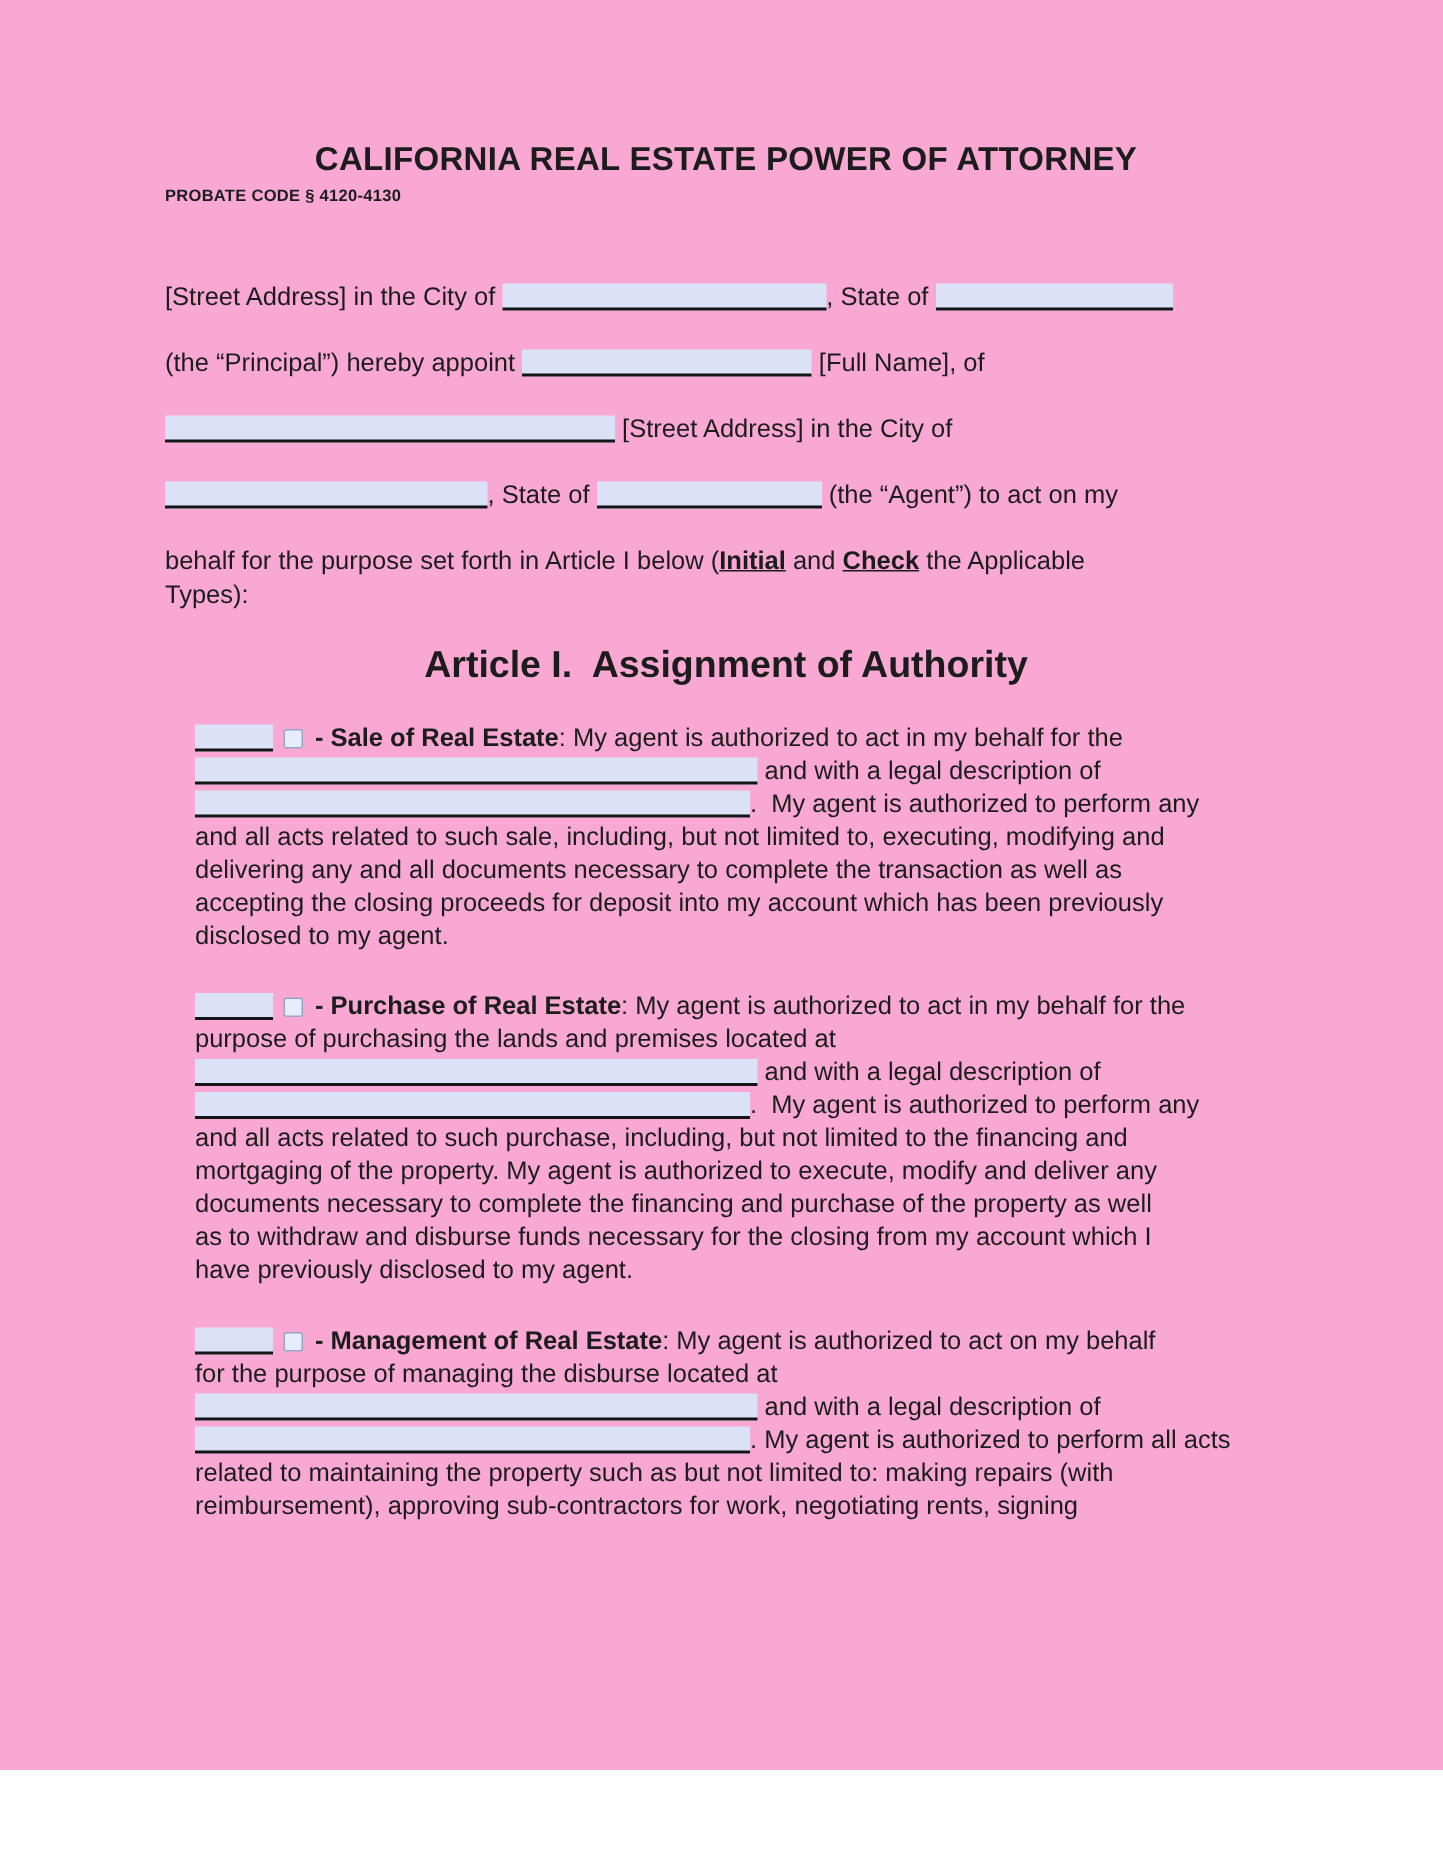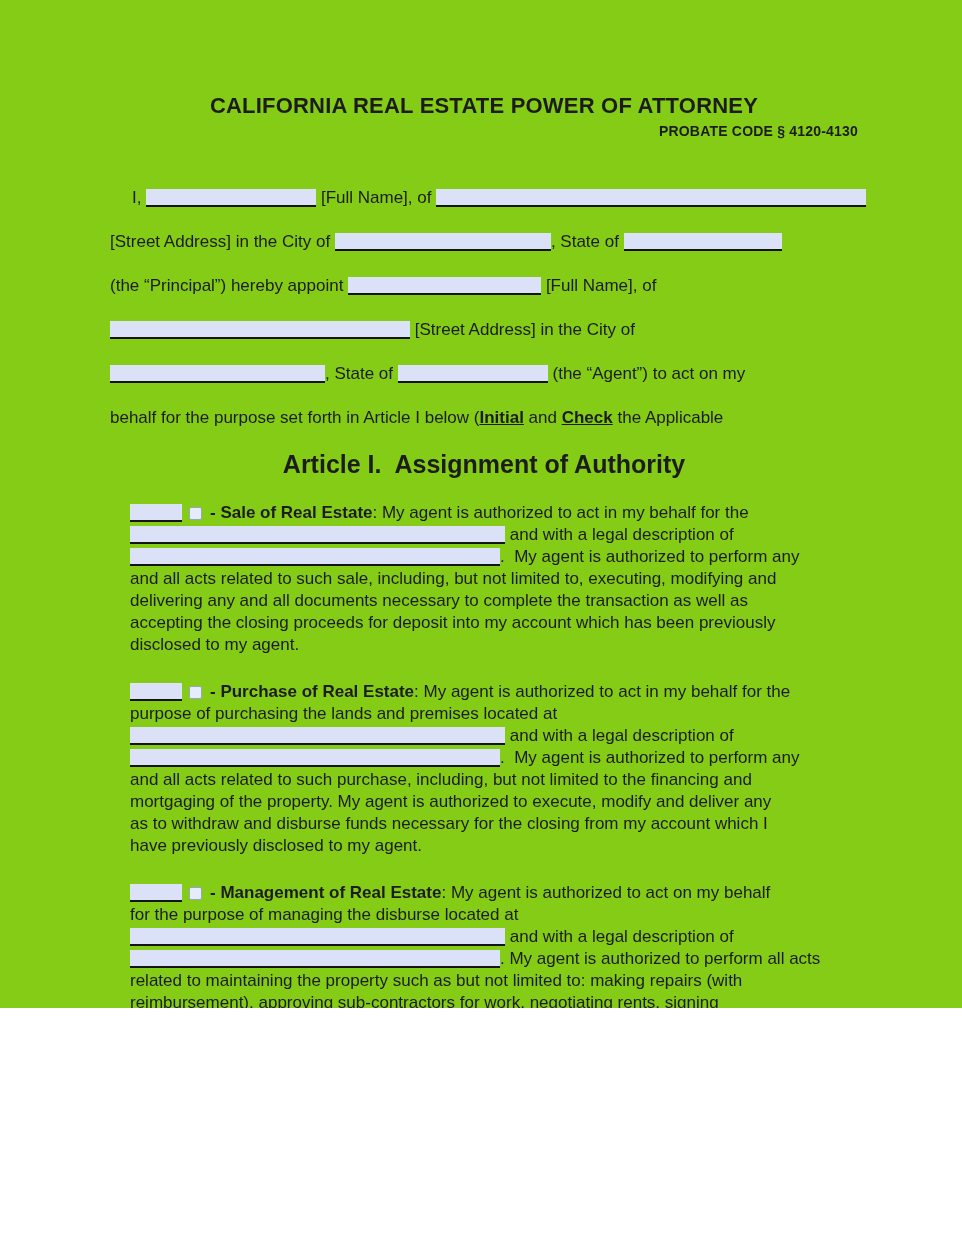--- a/index.html
+++ b/index.html
@@ -1,23 +1,23 @@
 <!DOCTYPE html>
 <html style="--field-fill: #dbe1f7; --field-underline: #141414; --checkbox-fill: #e7ecfa; --checkbox-border: #98a3c8; --text: #1c1c1c;"><head>
 <meta charset="utf-8">
 <style>
   html,body{margin:0;padding:0;background:#ffffff;}
   .page{
-    position:relative;width:962px;height:1008px;background:#84cc16;
+    position:relative;width:962px;height:1180px;background:#f9a8d4;
     font-family:"Liberation Sans",sans-serif;font-size:17px;color:#1c1c1c;
     overflow:hidden;
   }
   .content{position:absolute;left:110px;top:0;width:748px;}
   .title{margin-top:93px;text-align:center;font-weight:bold;font-size:22px;line-height:26px;letter-spacing:.2px;}
-  .subtitle{margin-top:5px;text-align:right;font-weight:bold;font-size:14px;line-height:15px;letter-spacing:.2px;}
+  .subtitle{margin-top:5px;text-align:left;font-weight:bold;font-size:11px;line-height:15px;letter-spacing:.2px;}
   .intro{margin-top:47px;}
   .fl{line-height:23px;margin-bottom:21px;white-space:nowrap;}
   .fl.single{margin-bottom:0;}
   .indent{padding-left:22px;}
   .blank{
     display:inline-block;height:16px;
     background:var(--field-fill,#dbe1f7);
     border-bottom:2px solid var(--field-underline,#141414);
     vertical-align:-4px;
   }
@@ -42,41 +42,38 @@
 </head>
 <body>
 
 <div class="page">
   <div class="content">
 
     <div class="title">CALIFORNIA REAL ESTATE POWER OF ATTORNEY</div>
     <div class="subtitle">PROBATE CODE § 4120-4130</div>
 
     <div class="intro">
-      <div class="fl indent"><span>I,</span>
-        <span class="blank w-l1a"></span>
-        <span>[Full Name], of</span>
-        <span class="blank w-l1b"></span></div>
 
       <div class="fl"><span>[Street Address] in the City of</span>
         <span class="blank w-l2a"></span><span>, State of</span>
         <span class="blank w-l2b"></span></div>
 
       <div class="fl"><span>(the “Principal”) hereby appoint</span>
         <span class="blank w-l3"></span>
         <span>[Full Name], of</span></div>
 
       <div class="fl"><span class="blank w-l4"></span>
         <span>[Street Address] in the City of</span></div>
 
       <div class="fl"><span class="blank w-l5a"></span><span>, State of</span>
         <span class="blank w-l5b"></span>
         <span>(the “Agent”) to act on my</span></div>
 
       <div class="fl single"><span>behalf for the purpose set forth in Article I below (</span><span class="bu">Initial</span><span> and </span><span class="bu">Check</span><span> the Applicable</span></div>
+      <div class="fl single">Types):</div>
     </div>
 
     <div class="article-heading">Article I.&nbsp; Assignment of Authority</div>
 
     <section class="section">
       <div class="sec-line"><span class="blank w-init"></span><span class="checkbox"></span><span class="b">- Sale of Real Estate</span><span>: My agent is authorized to act in my behalf for the</span></div>
       <div class="sec-line"><span class="blank w-addr"></span>
         <span>and with a legal description of</span></div>
       <div class="sec-line"><span class="blank w-legal"></span><span>.&nbsp; My agent is authorized to perform any</span></div>
       <div class="sec-line">and all acts related to such sale, including, but not limited to, executing, modifying and</div>
@@ -86,20 +83,21 @@
     </section>
 
     <section class="section">
       <div class="sec-line"><span class="blank w-init"></span><span class="checkbox"></span><span class="b">- Purchase of Real Estate</span><span>: My agent is authorized to act in my behalf for the</span></div>
       <div class="sec-line">purpose of purchasing the lands and premises located at</div>
       <div class="sec-line"><span class="blank w-addr"></span>
         <span>and with a legal description of</span></div>
       <div class="sec-line"><span class="blank w-legal"></span><span>.&nbsp; My agent is authorized to perform any</span></div>
       <div class="sec-line">and all acts related to such purchase, including, but not limited to the financing and</div>
       <div class="sec-line">mortgaging of the property. My agent is authorized to execute, modify and deliver any</div>
+      <div class="sec-line">documents necessary to complete the financing and purchase of the property as well</div>
       <div class="sec-line">as to withdraw and disburse funds necessary for the closing from my account which I</div>
       <div class="sec-line">have previously disclosed to my agent.</div>
     </section>
 
     <section class="section">
       <div class="sec-line"><span class="blank w-init"></span><span class="checkbox"></span><span class="b">- Management of Real Estate</span><span>: My agent is authorized to act on my behalf</span></div>
       <div class="sec-line">for the purpose of managing the disburse located at</div>
       <div class="sec-line"><span class="blank w-addr"></span>
         <span>and with a legal description of</span></div>
       <div class="sec-line"><span class="blank w-legal"></span><span>. My agent is authorized to perform all acts</span></div>

